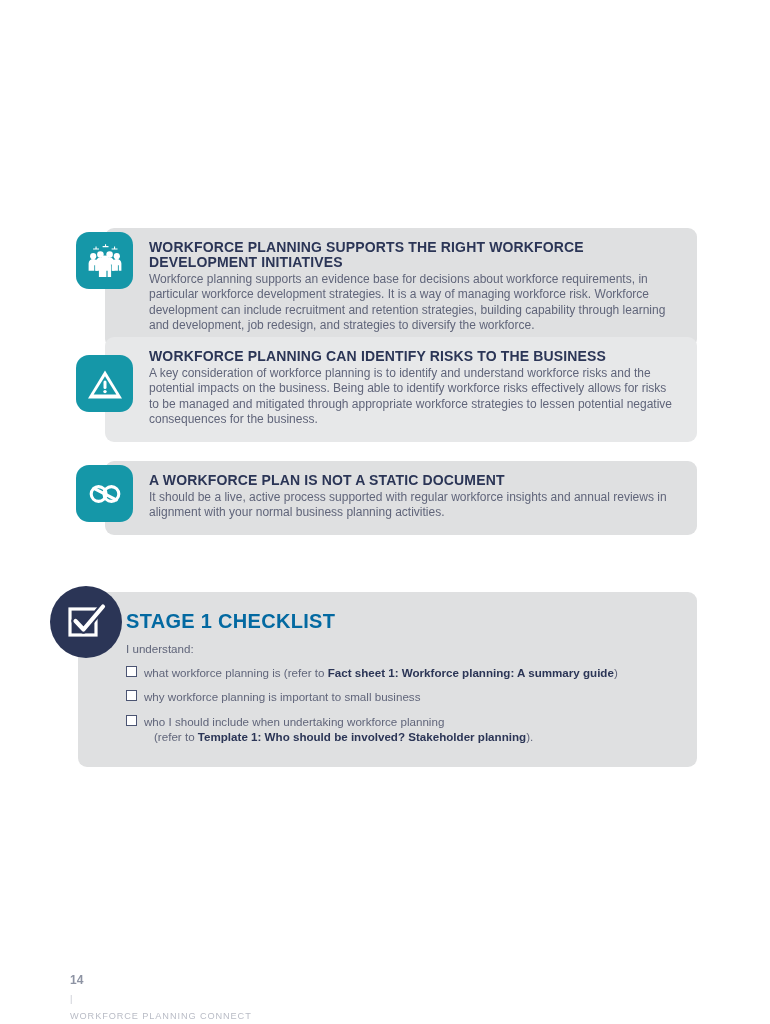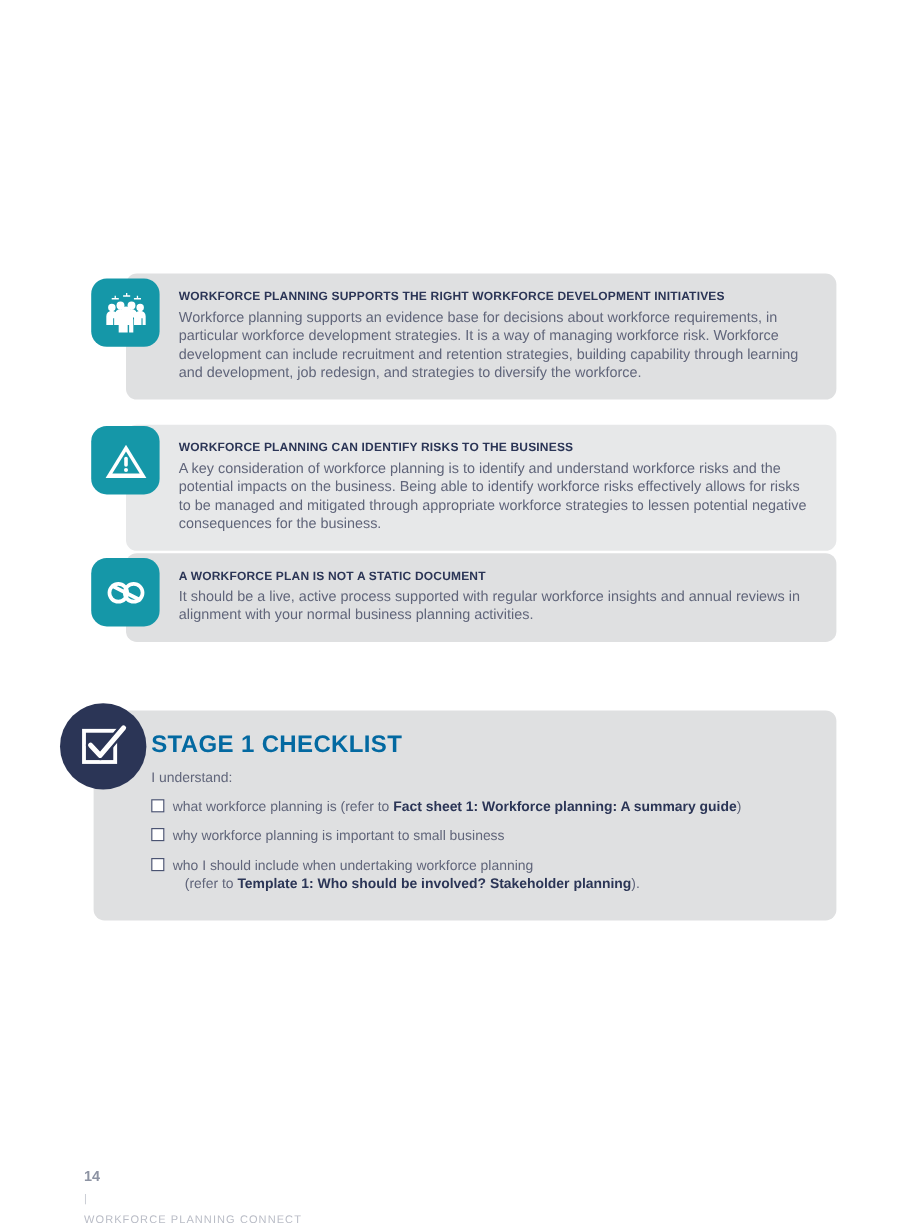--- a/index.html
+++ b/index.html
@@ -38,21 +38,21 @@
     background: #1597a8;
     display: flex;
     align-items: center;
     justify-content: center;
     z-index: 3;
   }
   .panel-icon svg { display: block; }
 
   .panel-title {
     color: #2b3556;
-    font-size: 10px;
+    font-size: 14px;
     font-weight: bold;
     letter-spacing: 0.15px;
     line-height: 15px;
     margin: 0 0 2px 0;
   }
   .panel-body {
     color: #60657a;
     font-size: 12px;
     line-height: 15.4px;
     margin: 0;
@@ -179,21 +179,21 @@
 </div>
 
 <div class="panel-icon" style="top:355px;">
   <svg width="38" height="38" viewBox="0 0 38 38">
     <path d="M19 5.6 L36 33.4 H2 Z" fill="#ffffff"></path>
     <path d="M19 11.2 L30.4 29.6 H7.6 Z" fill="#1597a8"></path>
     <rect x="17.5" y="15.6" width="3" height="8.4" rx="1.5" fill="#ffffff"></rect>
     <circle cx="19" cy="26.6" r="1.7" fill="#ffffff"></circle>
   </svg>
 </div>
-<div class="panel light" id="panel-1" style="top:354px;">
+<div class="panel light" id="panel-1" style="top:337px;">
   <p class="panel-title">WORKFORCE PLANNING CAN IDENTIFY RISKS TO THE BUSINESS</p>
   <p class="panel-body">A key consideration of workforce planning is to identify and understand workforce risks and the potential impacts on the business. Being able to identify workforce risks effectively allows for risks to be managed and mitigated through appropriate workforce strategies to lessen potential negative consequences for the business.</p>
 </div>
 
 <div class="panel-icon" style="top:465px;">
   <svg width="40" height="40" viewBox="0 0 40 40">
     <g fill="none" stroke="#ffffff" stroke-width="3.1" stroke-linecap="round">
       <circle cx="13.6" cy="20" r="7.4"></circle>
       <circle cx="26.4" cy="20" r="7.4"></circle>
       <path d="M8.9 14.4 L31.3 25.8" stroke-width="3.1"></path>

